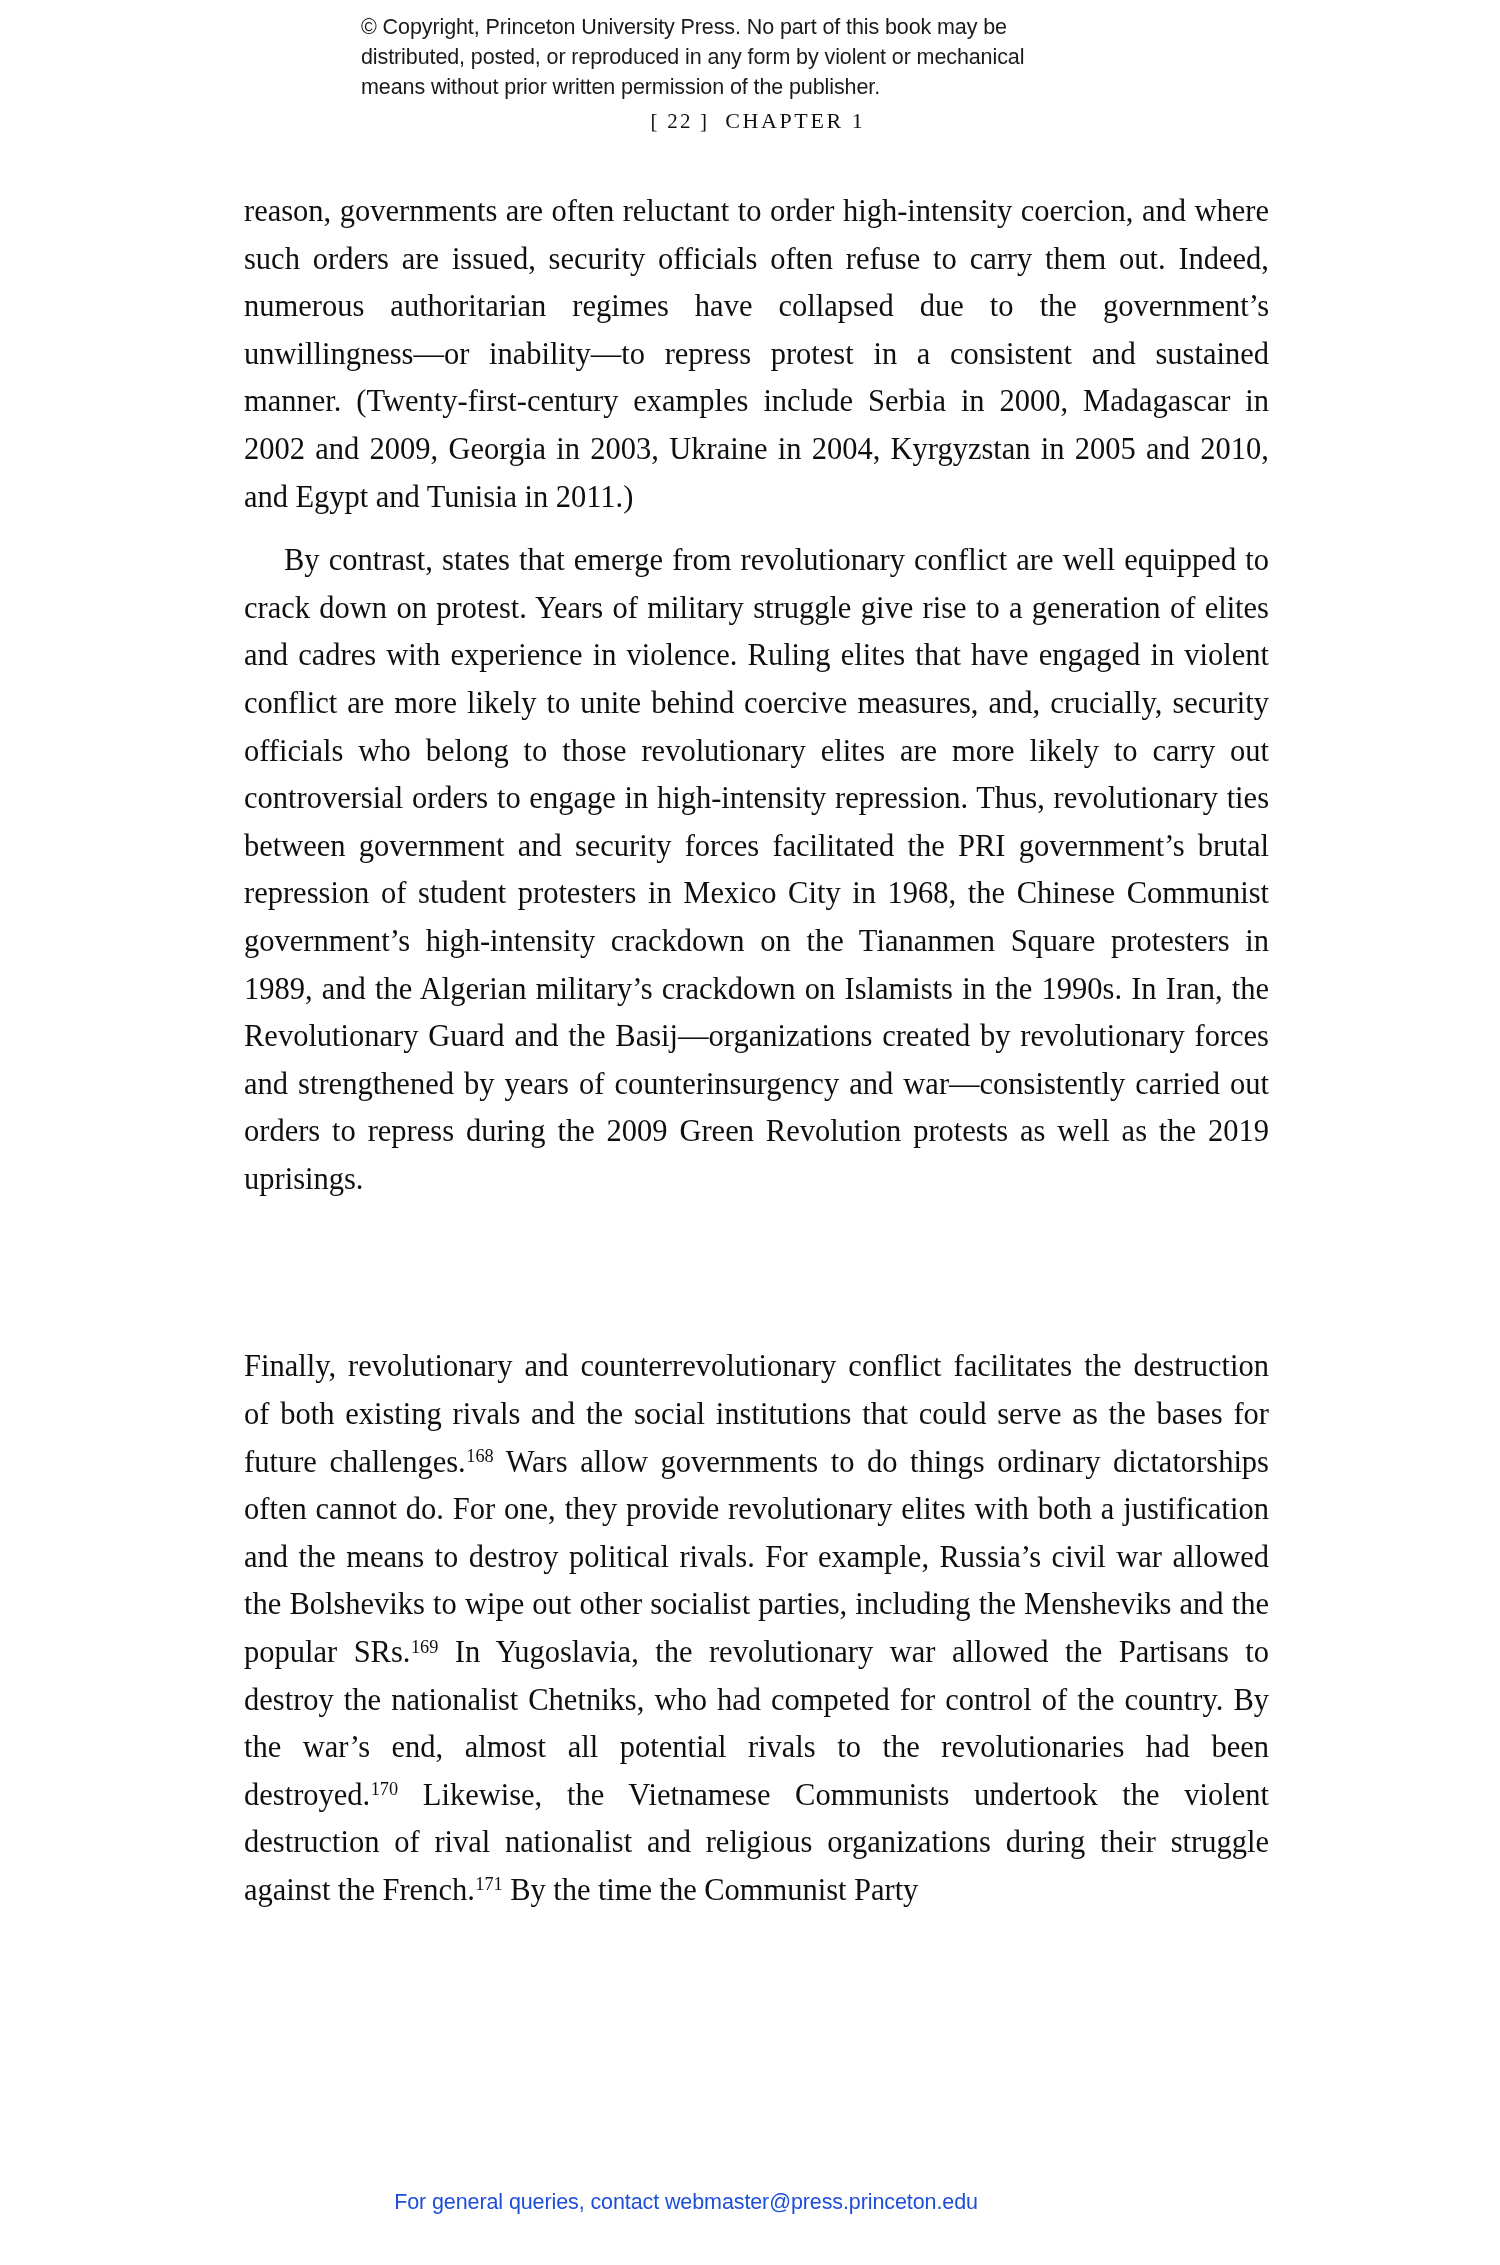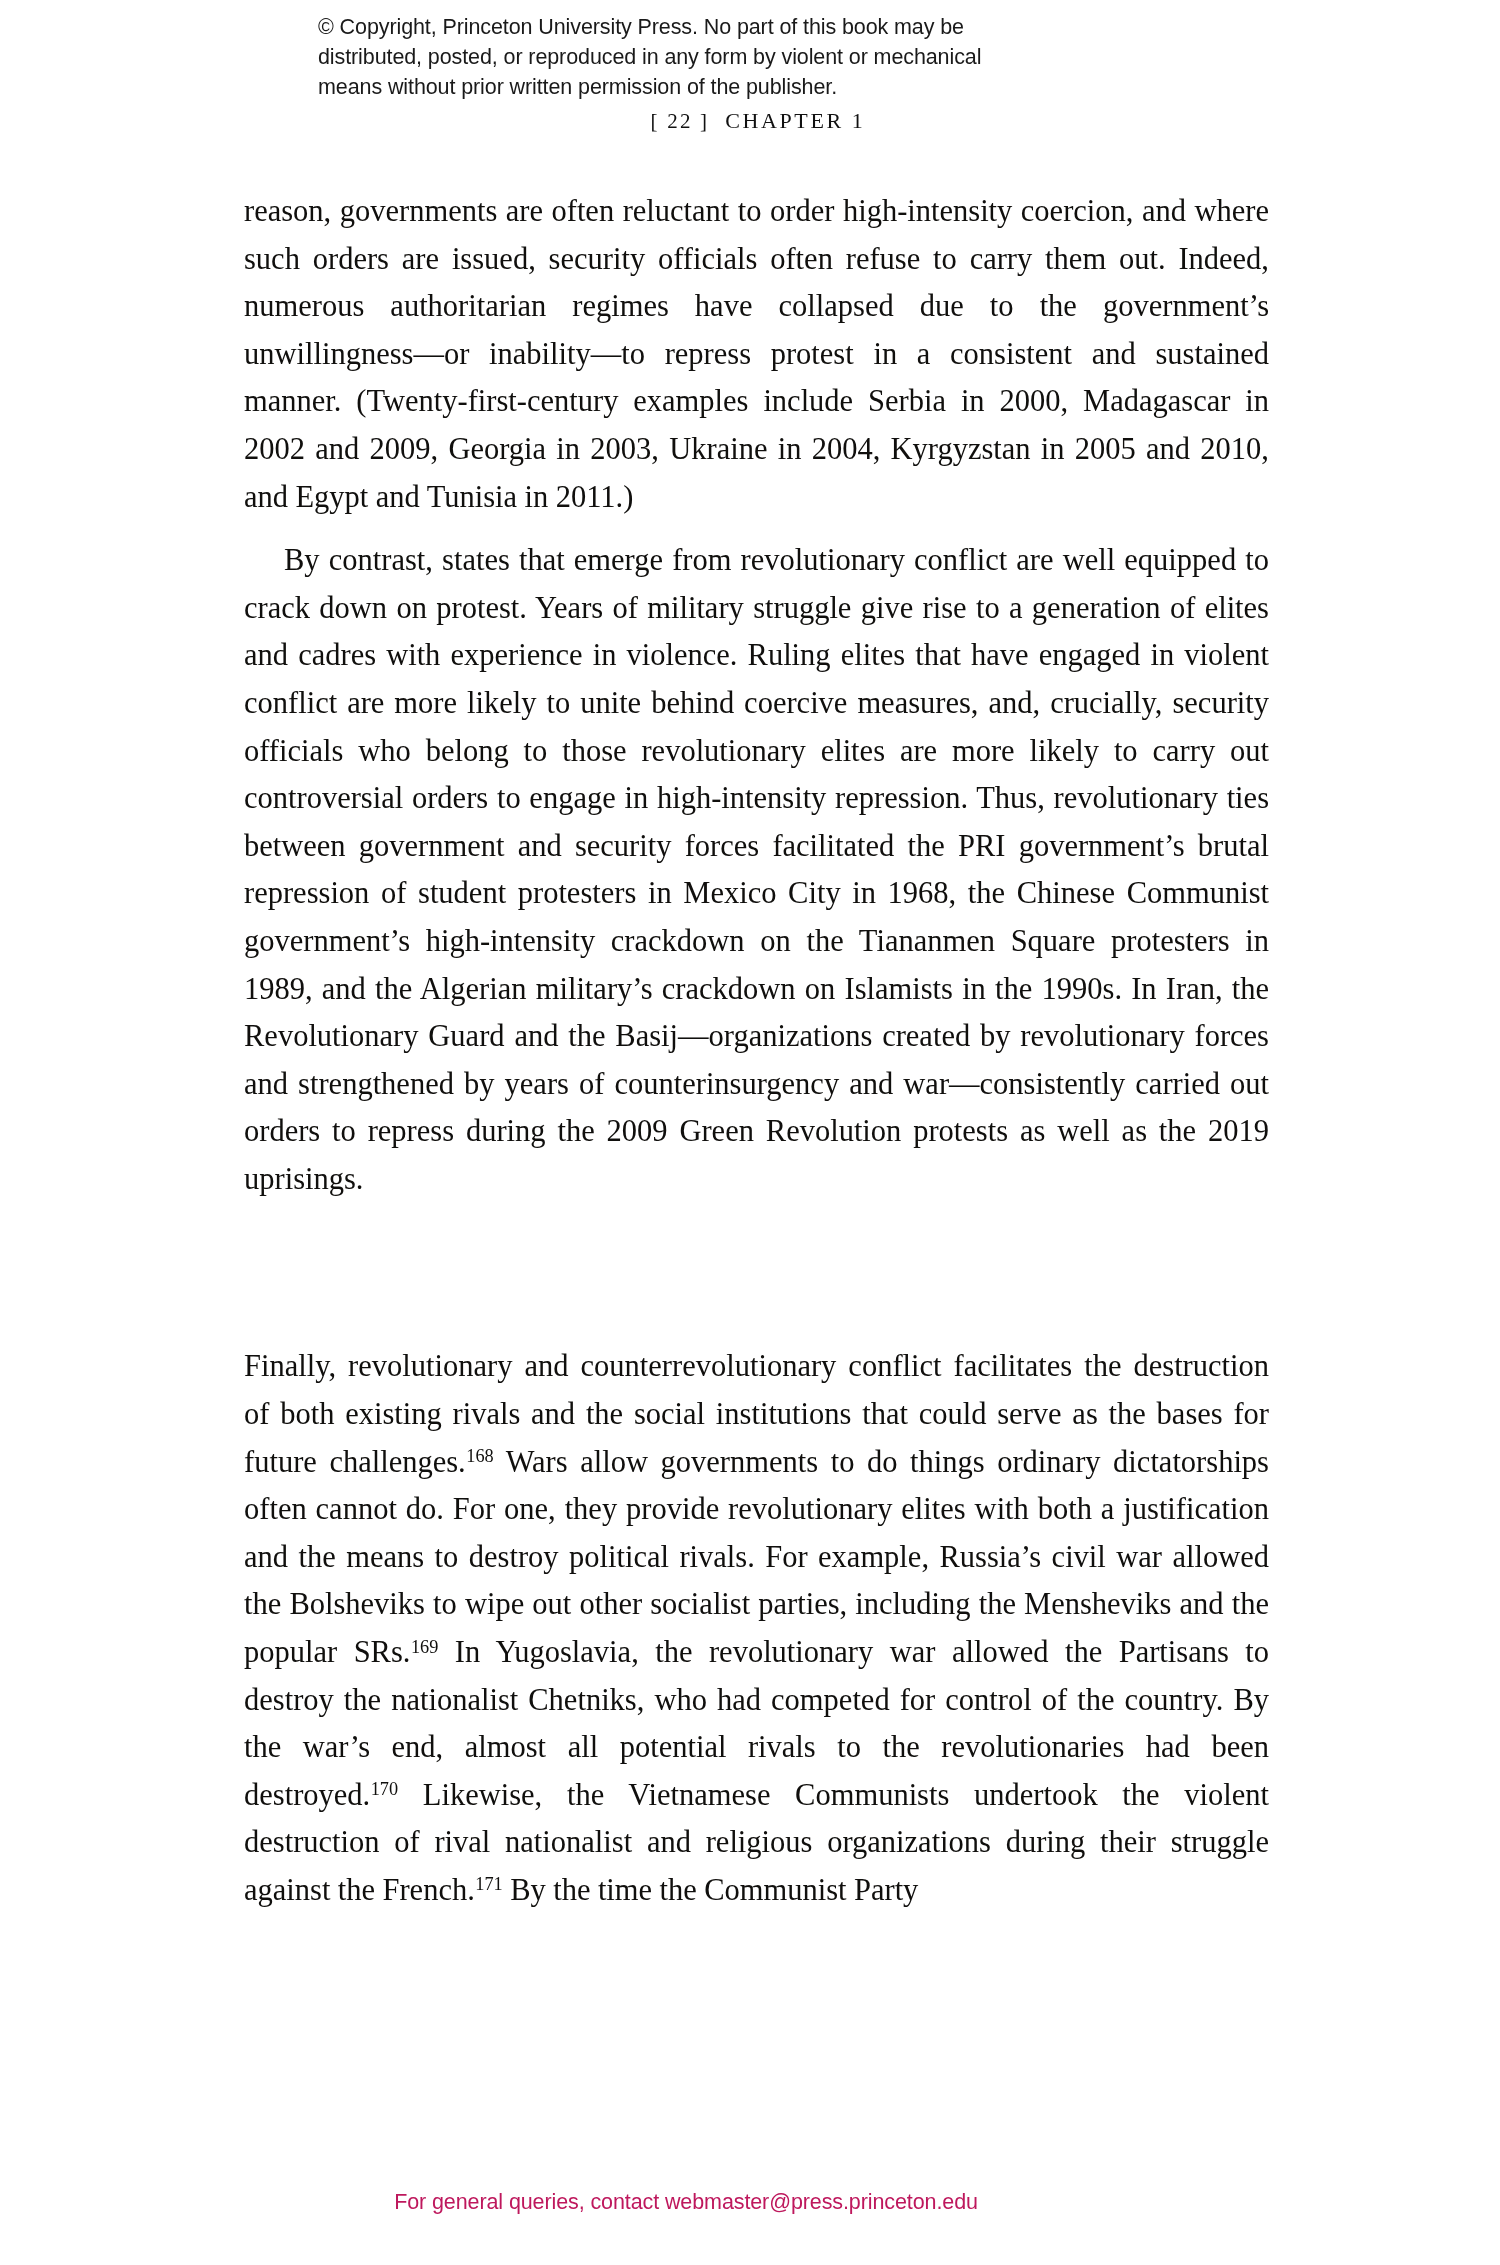--- a/index.html
+++ b/index.html
@@ -21,21 +21,21 @@
     position: absolute;
     left: 318px;
     top: 12px;
     width: 860px;
     font-family: "Liberation Sans", sans-serif;
     font-size: 21.5px;
     line-height: 30px;
     color: #1a1a1a;
     letter-spacing: -0.1px;
   }
-  .copyright-notice .cline { display: block; white-space: nowrap; }
+  .copyright-notice .cline { display: block; white-space: nowrap; margin-left: 43px; }
 
   
   .running-head {
     position: absolute;
     left: 8px;
     top: 108px;
     width: 1500px;
     text-align: center;
     font-family: "Liberation Serif", serif;
     font-size: 21px;
@@ -98,21 +98,21 @@
 
   
   .page-footer {
     position: absolute;
     left: 0;
     top: 2190px;
     width: 1372px;
     text-align: center;
     font-family: "Liberation Sans", sans-serif;
     font-size: 21.5px;
-    color: #be185d;
+    color: #1d4ed8;
     letter-spacing: -0.1px;
     white-space: nowrap;
   }
 </style>
 </head>
 <body>
 
 <div class="page">
 
   <div class="copyright-notice">

